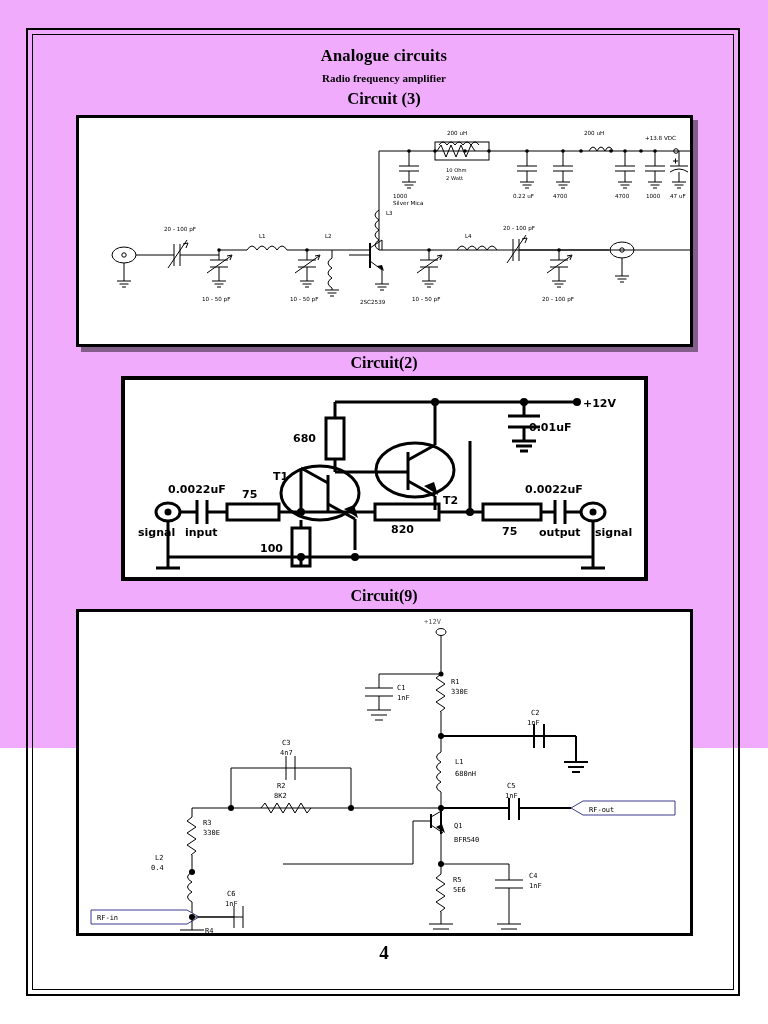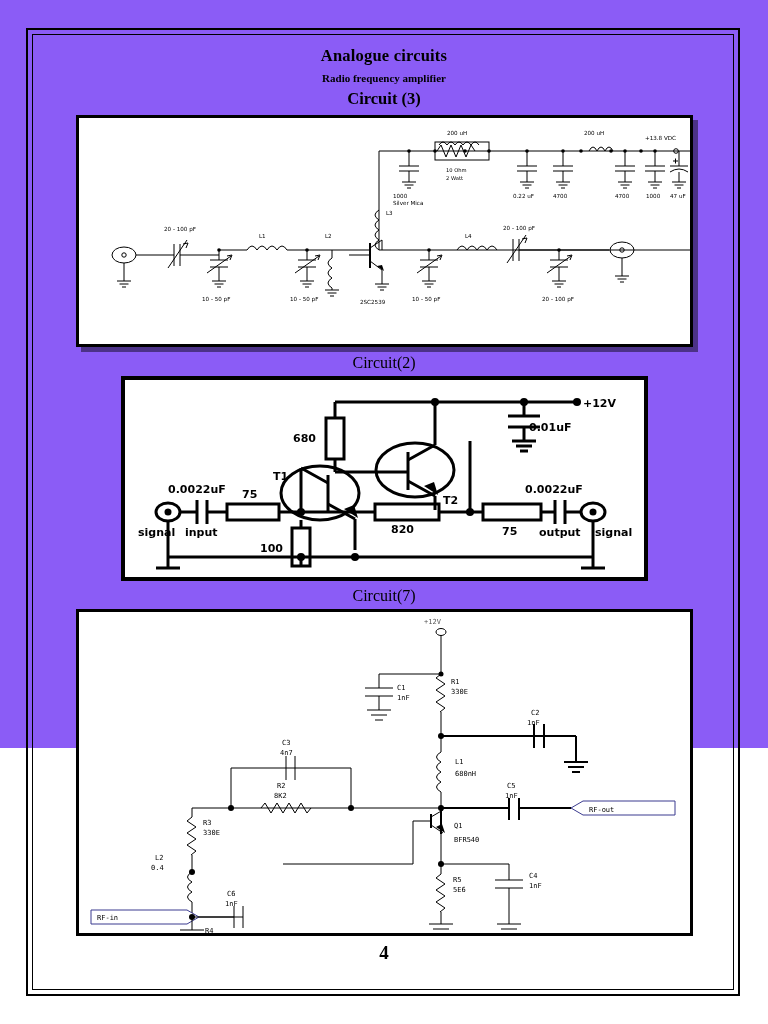--- a/index.html
+++ b/index.html
@@ -1,28 +1,28 @@
 <!DOCTYPE html>
 <html><head>
 <meta charset="utf-8">
 <style>
   html,body{margin:0;padding:0;background:#fff;}
   body{width:768px;height:1024px;font-family:"Liberation Serif",serif;}
-  .page{position:relative;width:768px;height:748px;background:#8b5cf6;box-sizing:border-box;}
+  .page{position:relative;width:768px;height:748px;background:#f0abfc;box-sizing:border-box;}
   .outer-frame{position:absolute;left:26px;top:28px;width:714px;height:968px;border:2px solid #000;box-sizing:border-box;}
   .inner-frame{position:absolute;left:32px;top:34px;width:702px;height:956px;border:1px solid #000;box-sizing:border-box;}
 
   .content{position:absolute;left:40px;top:42px;width:688px;height:940px;}
 
   .titleblock{text-align:center;}
   .t1{font-size:16.5px;font-weight:bold;letter-spacing:.2px;margin:0;padding-top:4px;}
   .t2{font-size:11px;font-weight:bold;margin:0;padding-top:6px;}
   .t3{font-size:16.5px;font-weight:bold;margin:0;padding-top:5px;}
 
-  .c2title,.c3title{font-size:16px;font-weight:normal;text-align:center;margin:0;}
+  .c2title,.c3title{font-size:16px;font-weight:bold;text-align:center;margin:0;}
 
   
   .panel{position:relative;background:#fff;box-sizing:border-box;}
   .panel1{margin:6px auto 0;width:617px;height:232px;border:3px solid #000;box-shadow:5px 5px 0 0 rgba(0,0,0,.45);}
   .panel2{margin:4px auto 0;width:527px;height:205px;border:4px solid #000;}
   .panel3{margin:4px auto 0;width:617px;height:327px;border:3px solid #000;}
 
   svg{display:block;}
   .wire{stroke:#000;stroke-width:1;fill:none;}
   .wire2{stroke:#000;stroke-width:2;fill:none;}
@@ -313,21 +313,21 @@
         <circle cx="230" cy="177" r="4" class="fillblk"></circle>
         <g>
           <path class="wire3" d="M43 177 V188 M31 188 H55"></path>
         </g>
         <g>
           <path class="wire3" d="M468 177 V188 M456 188 H480"></path>
         </g>
       </svg>
     </div>
 
-    <p class="c3title" style="margin-top:6px;">Circuit(7)</p>
+    <p class="c3title" style="margin-top:6px;">Circuit(9)</p>
     <div class="panel panel3">
       <svg width="611" height="321" viewBox="0 0 611 321">
 
         <text class="lbl3g" x="345" y="12">+12V</text>
         <g>
           <ellipse cx="362" cy="20" rx="5" ry="3.5" class="wire nofill"></ellipse>
           <path class="wire" d="M362 23 V62"></path>
         </g>
 
         <circle cx="362" cy="62" r="2.5" class="fillblk"></circle>

